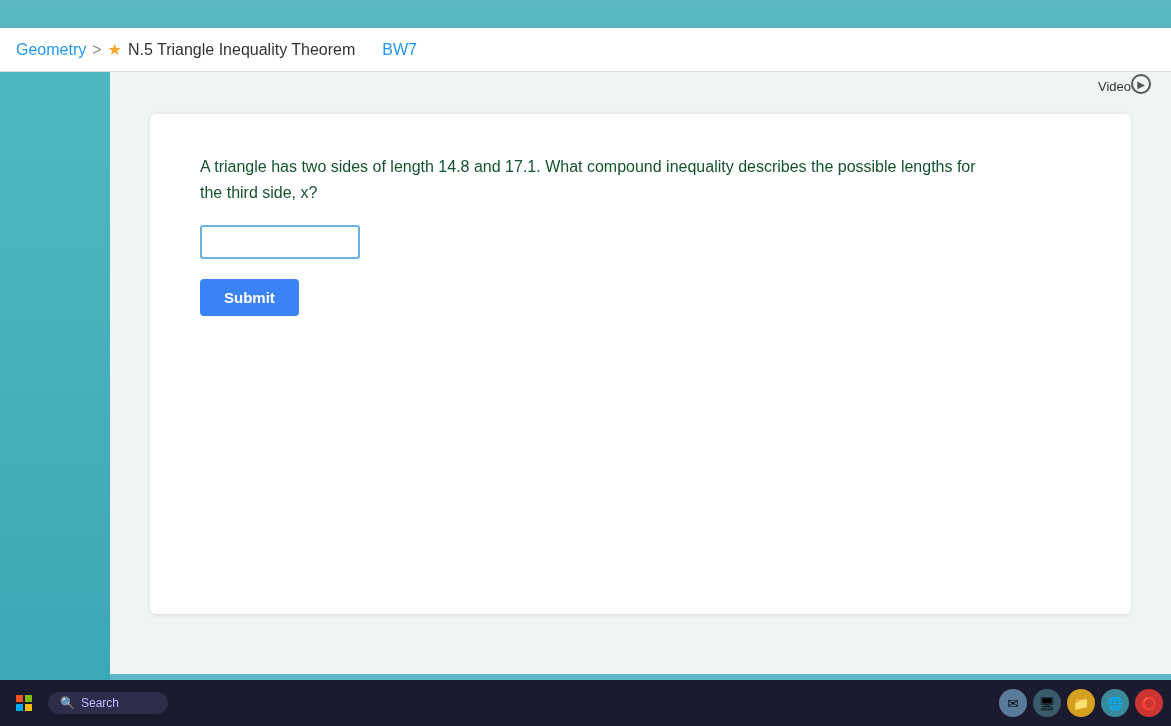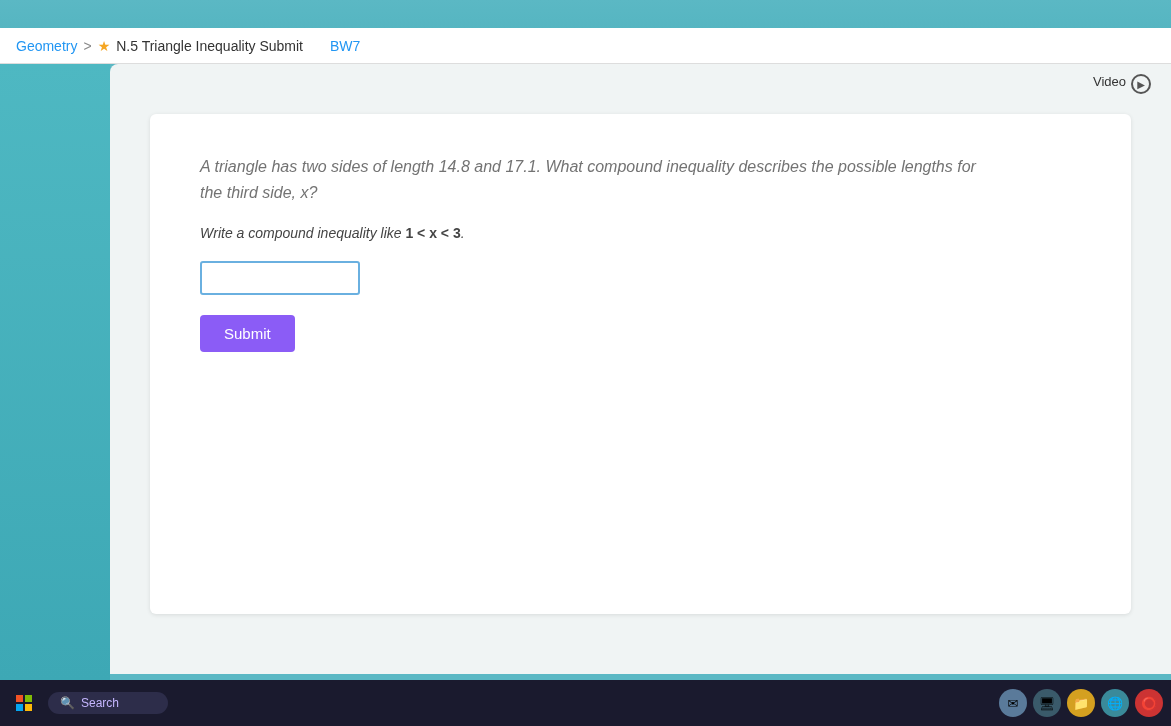--- a/index.html
+++ b/index.html
@@ -44,28 +44,28 @@
       font-size: 16px;
       font-style: italic;
       padding: 2px 6px;
       border-radius: 3px;
       letter-spacing: -1px;
     }
 
     
     #breadcrumb-bar {
       width: 100%;
-      height: 36px;
+      height: 44px;
       background: #ffffff;
       border-bottom: 1px solid #ddd;
       display: flex;
       align-items: center;
       padding: 0 16px;
       gap: 6px;
-      font-size: 14px;
+      font-size: 16px;
       color: #333;
     }
     #breadcrumb-bar .breadcrumb-geometry {
       color: #2196f3;
       cursor: pointer;
     }
     #breadcrumb-bar .breadcrumb-chevron {
       color: #888;
     }
     #breadcrumb-bar .breadcrumb-star {
@@ -90,22 +90,21 @@
       background: #f0f4f4;
       border-radius: 8px 0 0 0;
     }
 
     
     #video-btn {
       position: absolute;
       top: 10px;
       right: 20px;
       display: flex;
-      align-items: flex-start;
-      gap: 5px;
+      align-items: flex-end;
       color: #333;
       font-size: 13px;
       cursor: pointer;
       background: none;
       border: none;
     }
     #video-btn .video-circle {
       width: 20px;
       height: 20px;
       border-radius: 50%;
@@ -125,25 +124,24 @@
       right: 40px;
       bottom: 60px;
       background: #ffffff;
       border-radius: 6px;
       padding: 40px 50px;
       box-shadow: 0 1px 4px rgba(0,0,0,0.1);
     }
 
     #question-text {
       font-size: 16px;
-      color: #737373;
+      color: #14532d;
       line-height: 1.6;
       margin-bottom: 20px;
       max-width: 800px;
-      font-style: italic;
     }
 
     #instruction-text {
       font-size: 14px;
       color: #444;
       font-style: italic;
       margin-bottom: 20px;
     }
     #instruction-text strong {
       font-weight: bold;
@@ -156,27 +154,27 @@
       height: 34px;
       border: 2px solid #6ab0e0;
       border-radius: 3px;
       padding: 4px 8px;
       font-size: 14px;
       outline: none;
       margin-bottom: 20px;
     }
 
     #submit-btn {
-      background: #8b5cf6;
+      background: #3b82f6;
       color: white;
       border: none;
       border-radius: 4px;
       padding: 10px 24px;
       font-size: 15px;
-      font-weight: normal;
+      font-weight: bold;
       cursor: pointer;
     }
 
     
     #taskbar {
       position: absolute;
       bottom: 0;
       left: 0;
       width: 100%;
       height: 46px;
@@ -277,42 +275,39 @@
     <span>You have prizes</span>
   </div>
 </div>
 
 <div id="teal-bg"></div>
 
 <div id="breadcrumb-bar" style="position:relative;z-index:2;">
   <span class="breadcrumb-geometry">Geometry</span>
   <span class="breadcrumb-chevron">&gt;</span>
   <span class="breadcrumb-star">★</span>
-  <span class="breadcrumb-lesson">N.5 Triangle Inequality Submit</span>
+  <span class="breadcrumb-lesson">N.5 Triangle Inequality Theorem</span>
   <span class="breadcrumb-code">BW7</span>
 </div>
 
 <div id="left-sidebar"></div>
 
 <div id="main-content">
 
   <button id="video-btn">
     <span>Video</span>
     <div class="video-circle">
       <span>▶</span>
     </div>
   </button>
 
   <div id="content-card">
 
     <p id="question-text">A triangle has two sides of length 14.8 and 17.1. What compound inequality describes the possible lengths for the third side, x?</p>
 
-    <p id="instruction-text">
-      <span>Write a compound inequality like </span><strong>1 &lt; x &lt; 3</strong><span>.</span>
-    </p>
 
     <input id="answer-input" type="text" placeholder="" style="">
 
     <button id="submit-btn">Submit</button>
 
   </div>
 </div>
 
 <div id="taskbar">
 

